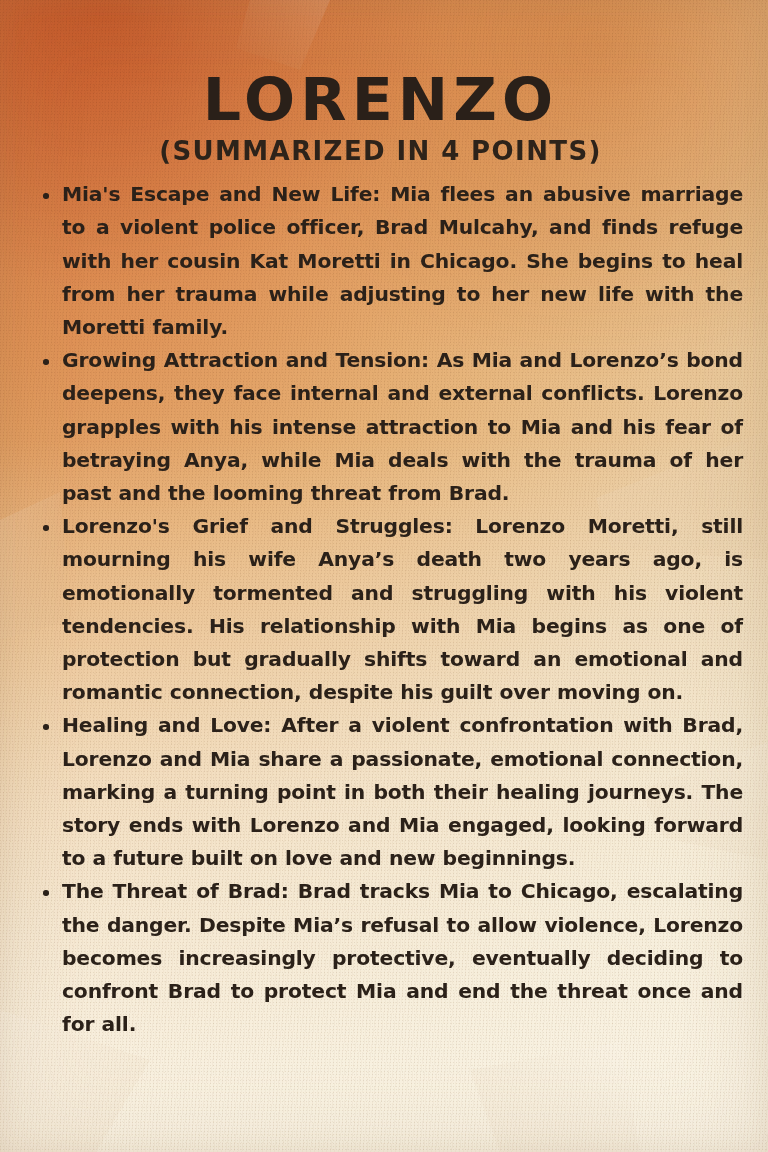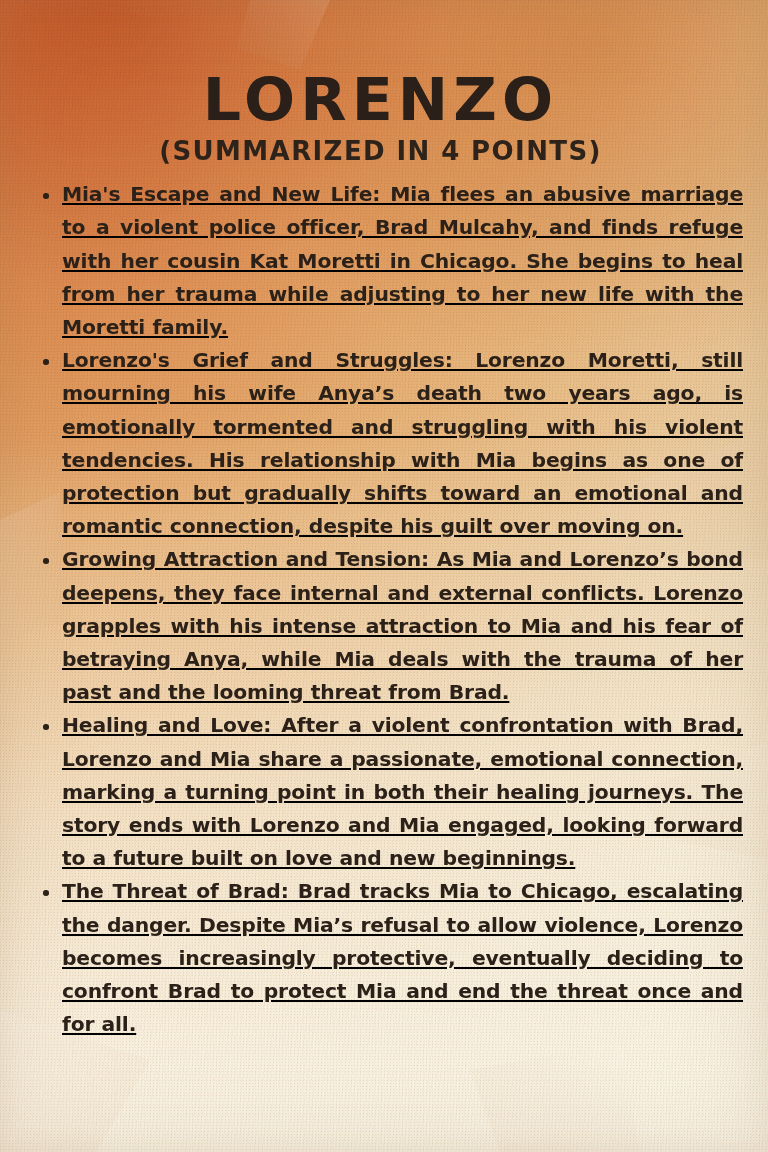--- a/index.html
+++ b/index.html
@@ -109,21 +109,20 @@
     letter-spacing: 1.4px;
     color: #2d231a;
     margin: 6px 0 0 0;
   }
 
   
   .points {
     list-style: none;
     margin: 12px 0 0 0;
     padding: 0 18px 0 62px;
-    text-decoration: underline;
   }
   .point {
     position: relative;
     font-family: "DejaVu Sans", sans-serif;
     font-weight: 700;
     font-size: 20.3px;
     line-height: 33.2px;
     color: #2b2119;
     text-align: justify;
     text-justify: inter-word;
@@ -194,24 +193,24 @@
     <div class="header">
       <h1 class="title">LORENZO</h1>
       <p class="subtitle">(SUMMARIZED IN 4 POINTS)</p>
     </div>
 
     <ul class="points">
       <li class="point">
         <span class="lead">Mia's Escape and New Life: Mia flees an abusive marriage to a violent police officer, Brad Mulcahy, and finds refuge with her cousin Kat Moretti in Chicago. She begins to heal from her trauma while adjusting to her new life with the Moretti family.</span>
       </li>
       <li class="point">
+        <span class="lead">Growing Attraction and Tension: As Mia and Lorenzo’s bond deepens, they face internal and external conflicts. Lorenzo grapples with his intense attraction to Mia and his fear of betraying Anya, while Mia deals with the trauma of her past and the looming threat from Brad.</span>
+      </li>
+      <li class="point">
         <span class="lead">Lorenzo's Grief and Struggles: Lorenzo Moretti, still mourning his wife Anya’s death two years ago, is emotionally tormented and struggling with his violent tendencies. His relationship with Mia begins as one of protection but gradually shifts toward an emotional and romantic connection, despite his guilt over moving on.</span>
-      </li>
-      <li class="point">
-        <span class="lead">Growing Attraction and Tension: As Mia and Lorenzo’s bond deepens, they face internal and external conflicts. Lorenzo grapples with his intense attraction to Mia and his fear of betraying Anya, while Mia deals with the trauma of her past and the looming threat from Brad.</span>
       </li>
       <li class="point">
         <span class="lead">Healing and Love: After a violent confrontation with Brad, Lorenzo and Mia share a passionate, emotional connection, marking a turning point in both their healing journeys. The story ends with Lorenzo and Mia engaged, looking forward to a future built on love and new beginnings.</span>
       </li>
       <li class="point">
         <span class="lead">The Threat of Brad: Brad tracks Mia to Chicago, escalating the danger. Despite Mia’s refusal to allow violence, Lorenzo becomes increasingly protective, eventually deciding to confront Brad to protect Mia and end the threat once and for all.</span>
       </li>
     </ul>
 
     <div class="footer">booksthatslay.com</div>

